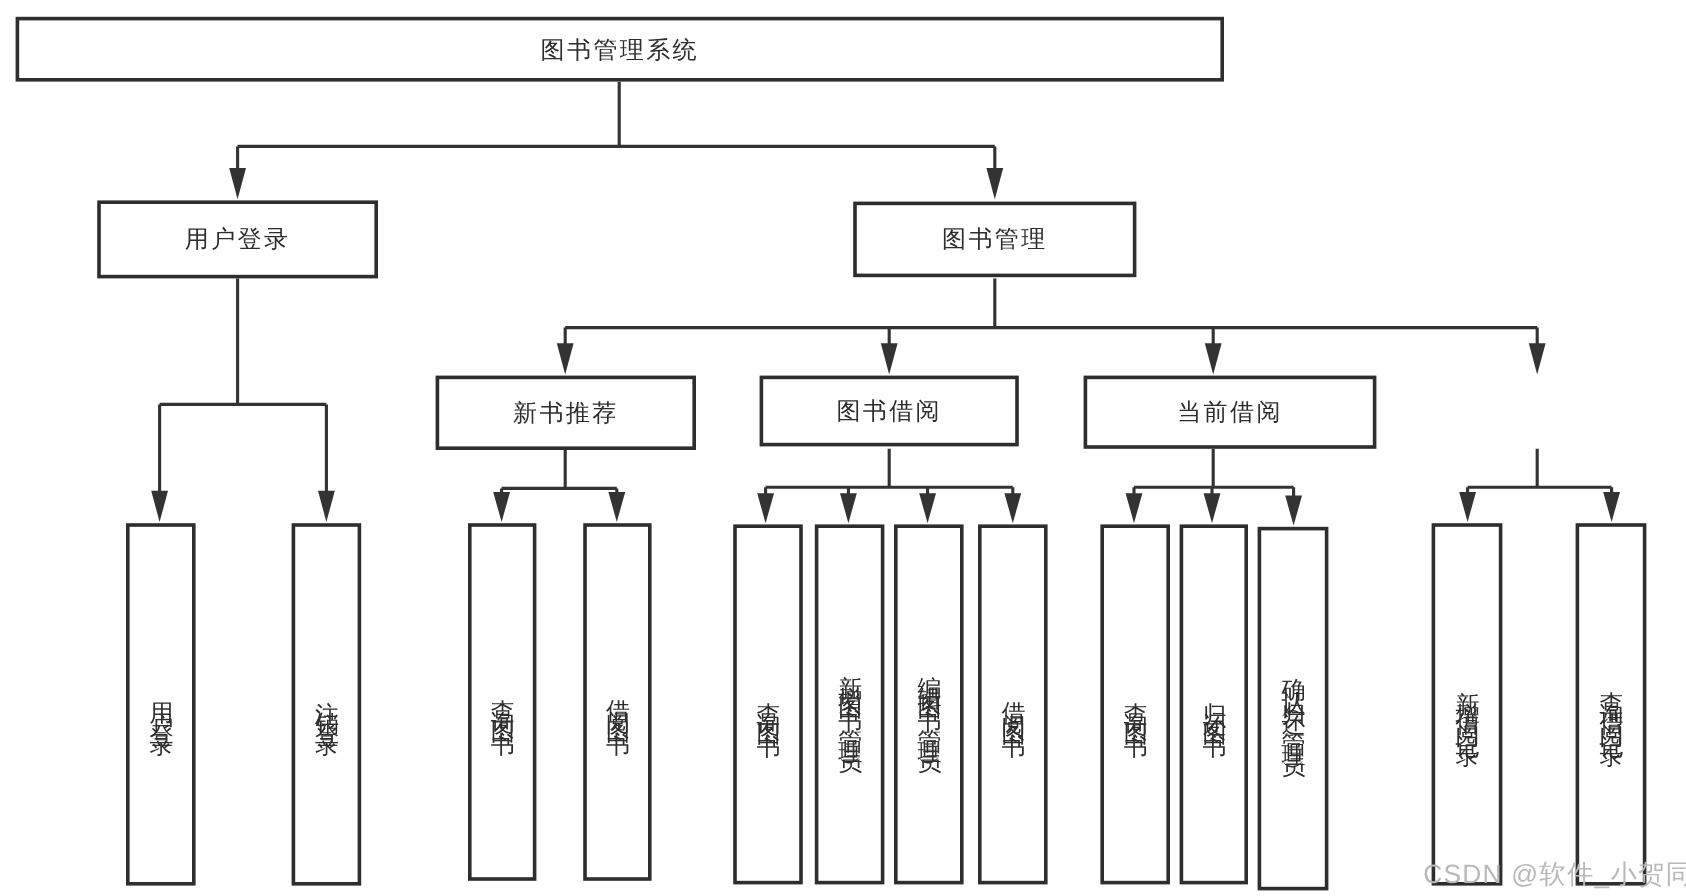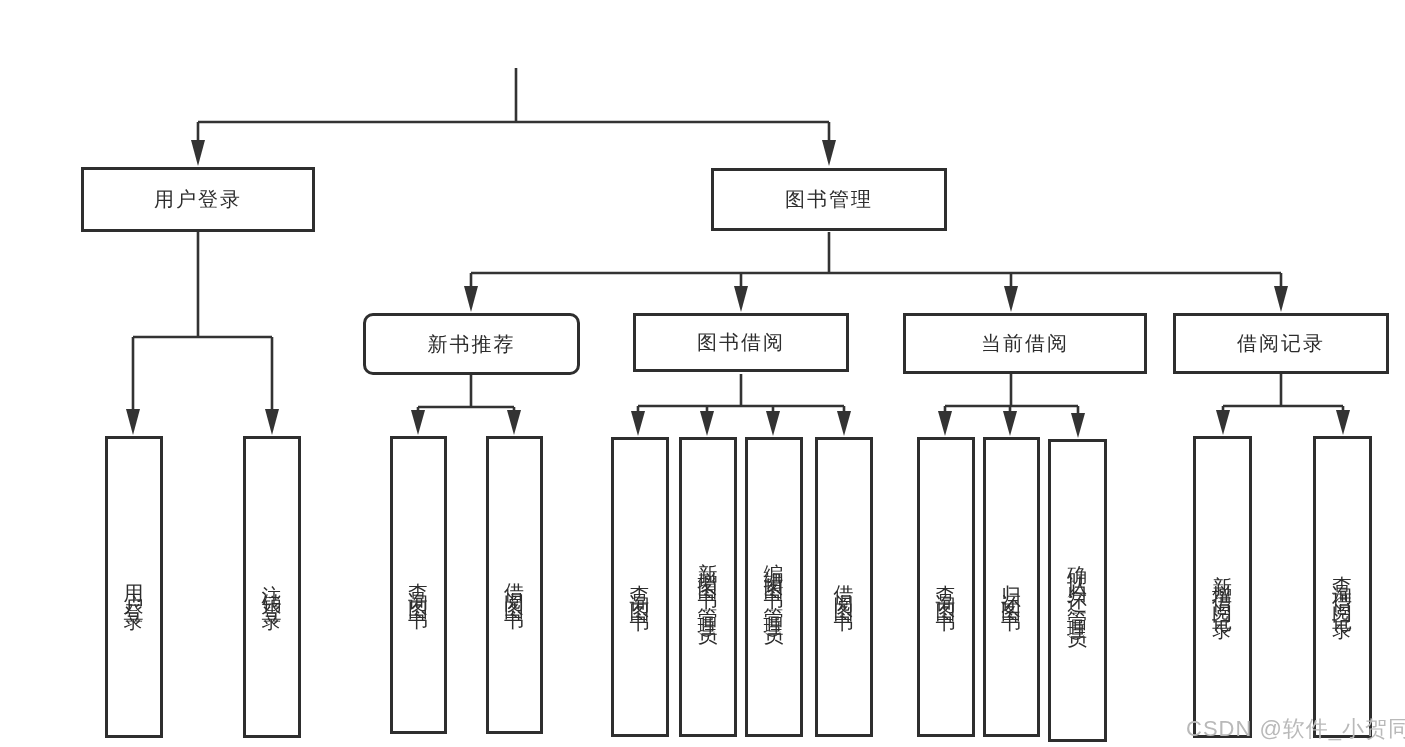--- a/index.html
+++ b/index.html
@@ -78,28 +78,28 @@
       <polygon points="766,411 780,411 773,436"></polygon>
       <polygon points="837,411 851,411 844,436"></polygon>
       <polygon points="938,411 952,411 945,436"></polygon>
       <polygon points="1003,411 1017,411 1010,436"></polygon>
       <polygon points="1071,413 1085,413 1078,438"></polygon>
       <polygon points="1216,410 1230,410 1223,435"></polygon>
       <polygon points="1336,410 1350,410 1343,435"></polygon>
     </g>
   </svg>
 
+  <div class="node node-h" style="left:13px;top:14px;width:1007px;height:54px;">图书管理系统</div>
 
   <div class="node node-h" style="left:81px;top:167px;width:234px;height:65px;">用户登录</div>
   <div class="node node-h" style="left:711px;top:168px;width:236px;height:63px;">图书管理</div>
 
-  <div class="node node-h" style="left:363px;top:313px;width:217px;height:62px;border-radius:10px;">新书推荐</div>
+  <div class="node node-h" style="left:363px;top:313px;width:217px;height:62px;">新书推荐</div>
   <div class="node node-h" style="left:633px;top:313px;width:216px;height:59px;">图书借阅</div>
   <div class="node node-h" style="left:903px;top:313px;width:244px;height:61px;">当前借阅</div>
-  <div class="node node-h" style="left:1173px;top:313px;width:216px;height:61px;">借阅记录</div>
 
   <div class="node node-v" style="left:105px;top:436px;width:58px;height:302px;">用户登录</div>
   <div class="node node-v" style="left:243px;top:436px;width:58px;height:302px;">注销登录</div>
 
   <div class="node node-v" style="left:390px;top:436px;width:57px;height:298px;">查询图书</div>
   <div class="node node-v" style="left:486px;top:436px;width:57px;height:298px;">借阅图书</div>
 
   <div class="node node-v" style="left:611px;top:437px;width:58px;height:300px;">查询图书</div>
   <div class="node node-v" style="left:679px;top:437px;width:58px;height:300px;">新增图书（管理员）</div>
   <div class="node node-v" style="left:745px;top:437px;width:58px;height:300px;">编辑图书（管理员）</div>

